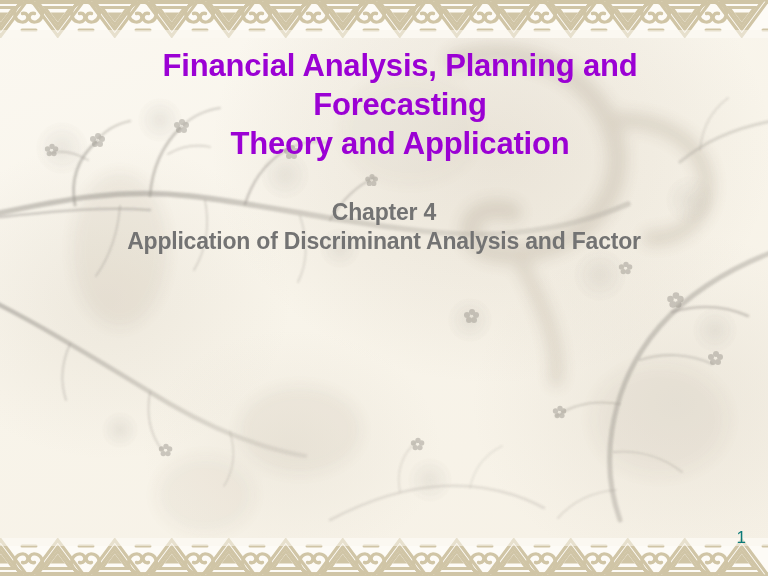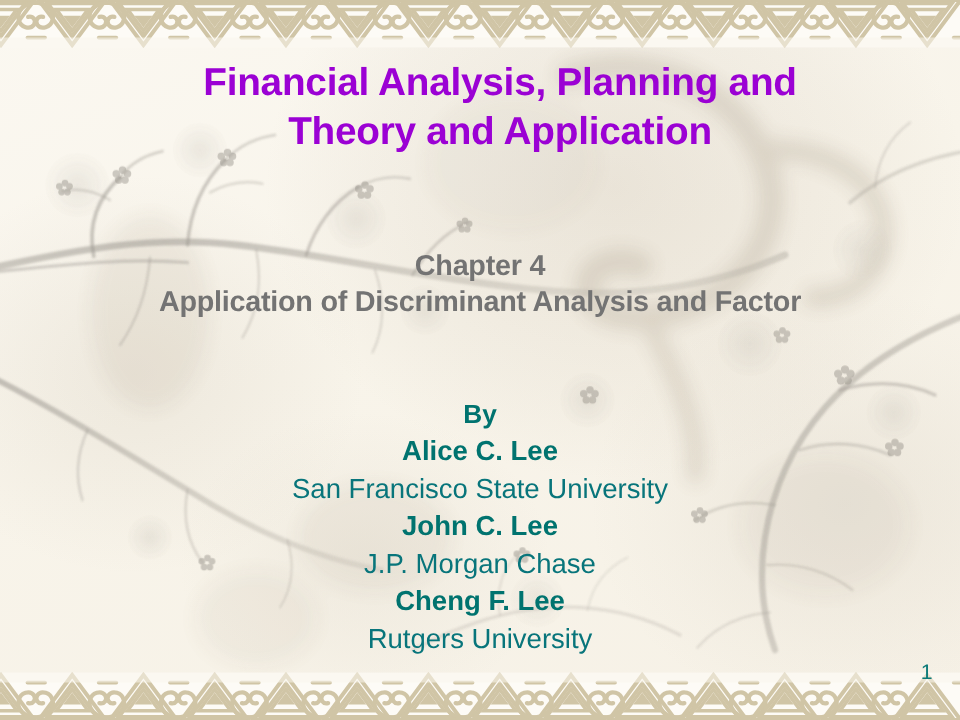--- a/index.html
+++ b/index.html
@@ -365,36 +365,25 @@
         <use href="#motif" x="599"></use>
         <use href="#motif" x="656"></use>
         <use href="#motif" x="713"></use>
       </g>
       <rect x="0" y="30" width="768" height="8" fill="#f9f5ec" opacity="0.55"></rect>
     </svg>
   </div>
 
   <div id="title-block" class="text-stack">
     <div class="title-line">Financial Analysis, Planning and</div>
+    <div class="title-line">Forecasting</div>
     <div class="title-line">Theory and Application</div>
   </div>
 
   <div id="chapter-block" class="text-stack">
     <div class="chapter-line">Chapter 4</div>
     <div class="chapter-line">Application of Discriminant Analysis and Factor</div>
   </div>
 
-  <div id="author-block" class="text-stack">
-    <div class="byline">By</div>
-
-    <div class="author-name">Alice C. Lee</div>
-    <div class="author-affil">San Francisco State University</div>
-
-    <div class="author-name">John C. Lee</div>
-    <div class="author-affil">J.P. Morgan Chase</div>
-
-    <div class="author-name">Cheng F. Lee</div>
-    <div class="author-affil">Rutgers University</div>
-  </div>
 
   <div id="page-number">1</div>
 
 </div>
 
 </body></html>

